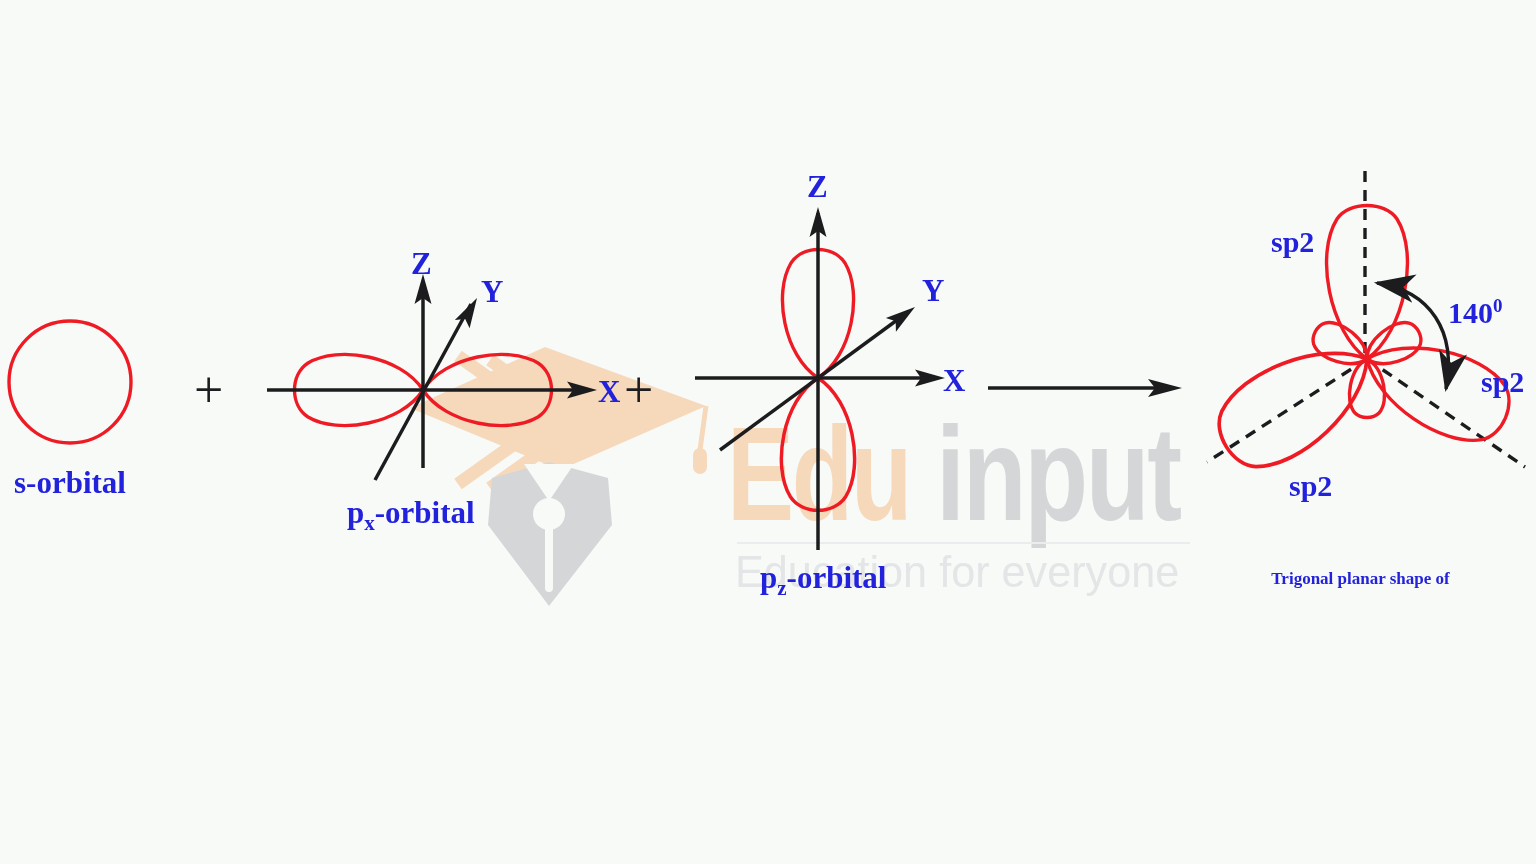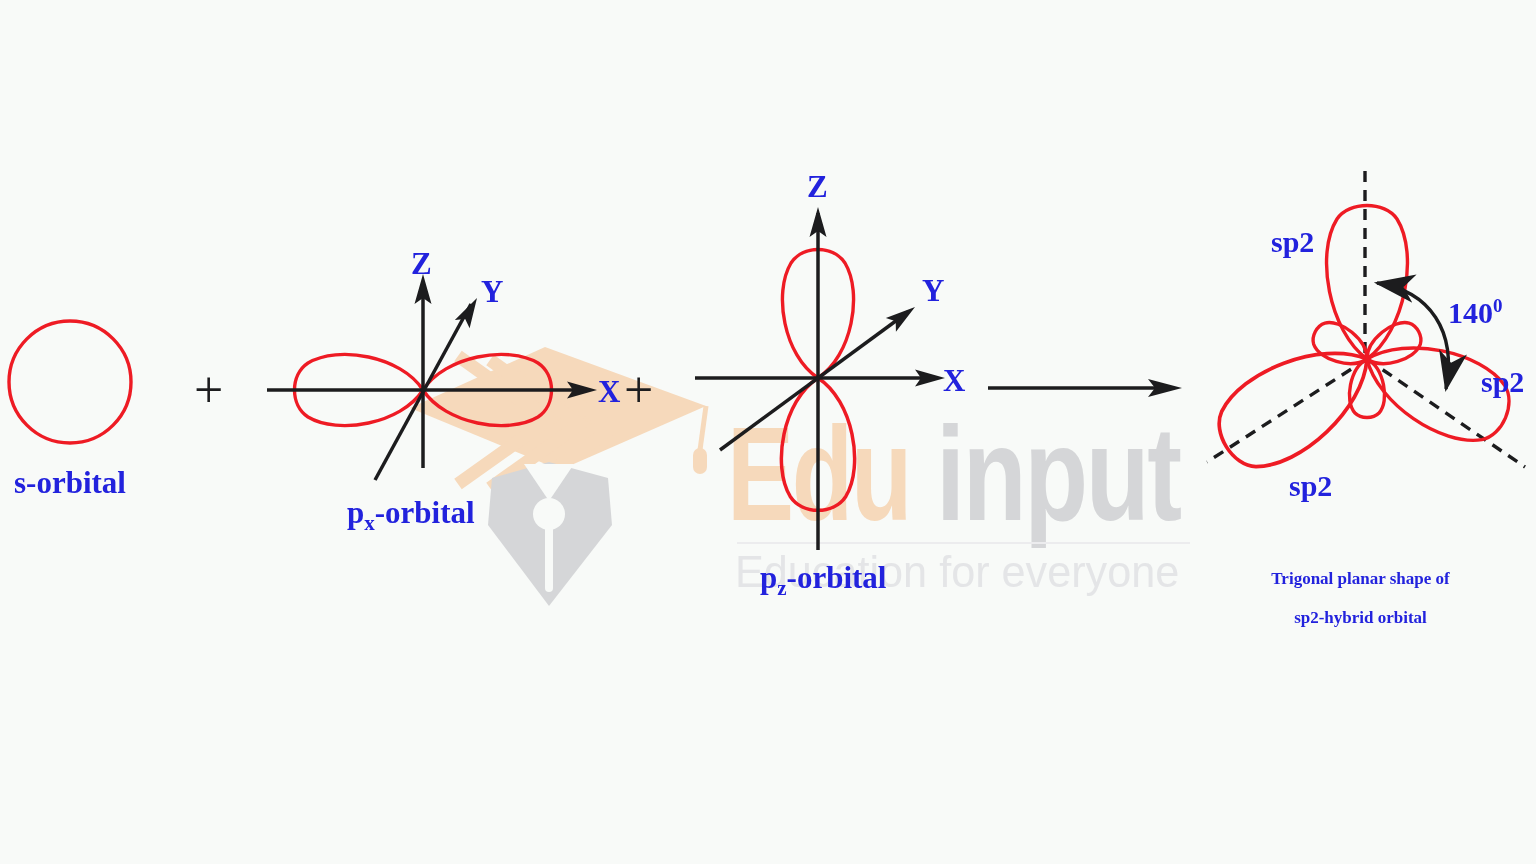--- a/index.html
+++ b/index.html
@@ -155,17 +155,16 @@
       <path class="stroke-red" transform="translate(182,196) rotate(62)" d="M0,0 C-17,-9 -23,-42 -12,-54 C-6,-60 6,-60 12,-54 C23,-42 17,-9 0,0 Z"></path>
       <path class="stroke-red" transform="translate(182,196) rotate(180)" d="M0,0 C-17,-9 -23,-42 -12,-54 C-6,-60 6,-60 12,-54 C23,-42 17,-9 0,0 Z"></path>
       <path class="arc" marker-start="url(#ah)" marker-end="url(#ah)" d="M192,120 C245,128 272,168 261,226"></path>
     </svg>
     <span class="lbl sp2-lbl" style="left:86px;top:64px;">sp2</span>
     <span class="lbl sp2-lbl" style="left:296px;top:204px;">sp2</span>
     <span class="lbl sp2-lbl" style="left:104px;top:308px;">sp2</span>
     <span class="lbl angle-lbl" style="left:263px;top:135px;"><span>140</span><sup>0</sup></span>
     <div class="caption">
       <div>Trigonal planar shape of</div>
-      <div>sp2-hybrid orbital</div>
     </div>
   </div>
 
 </div>
 
 </body></html>

